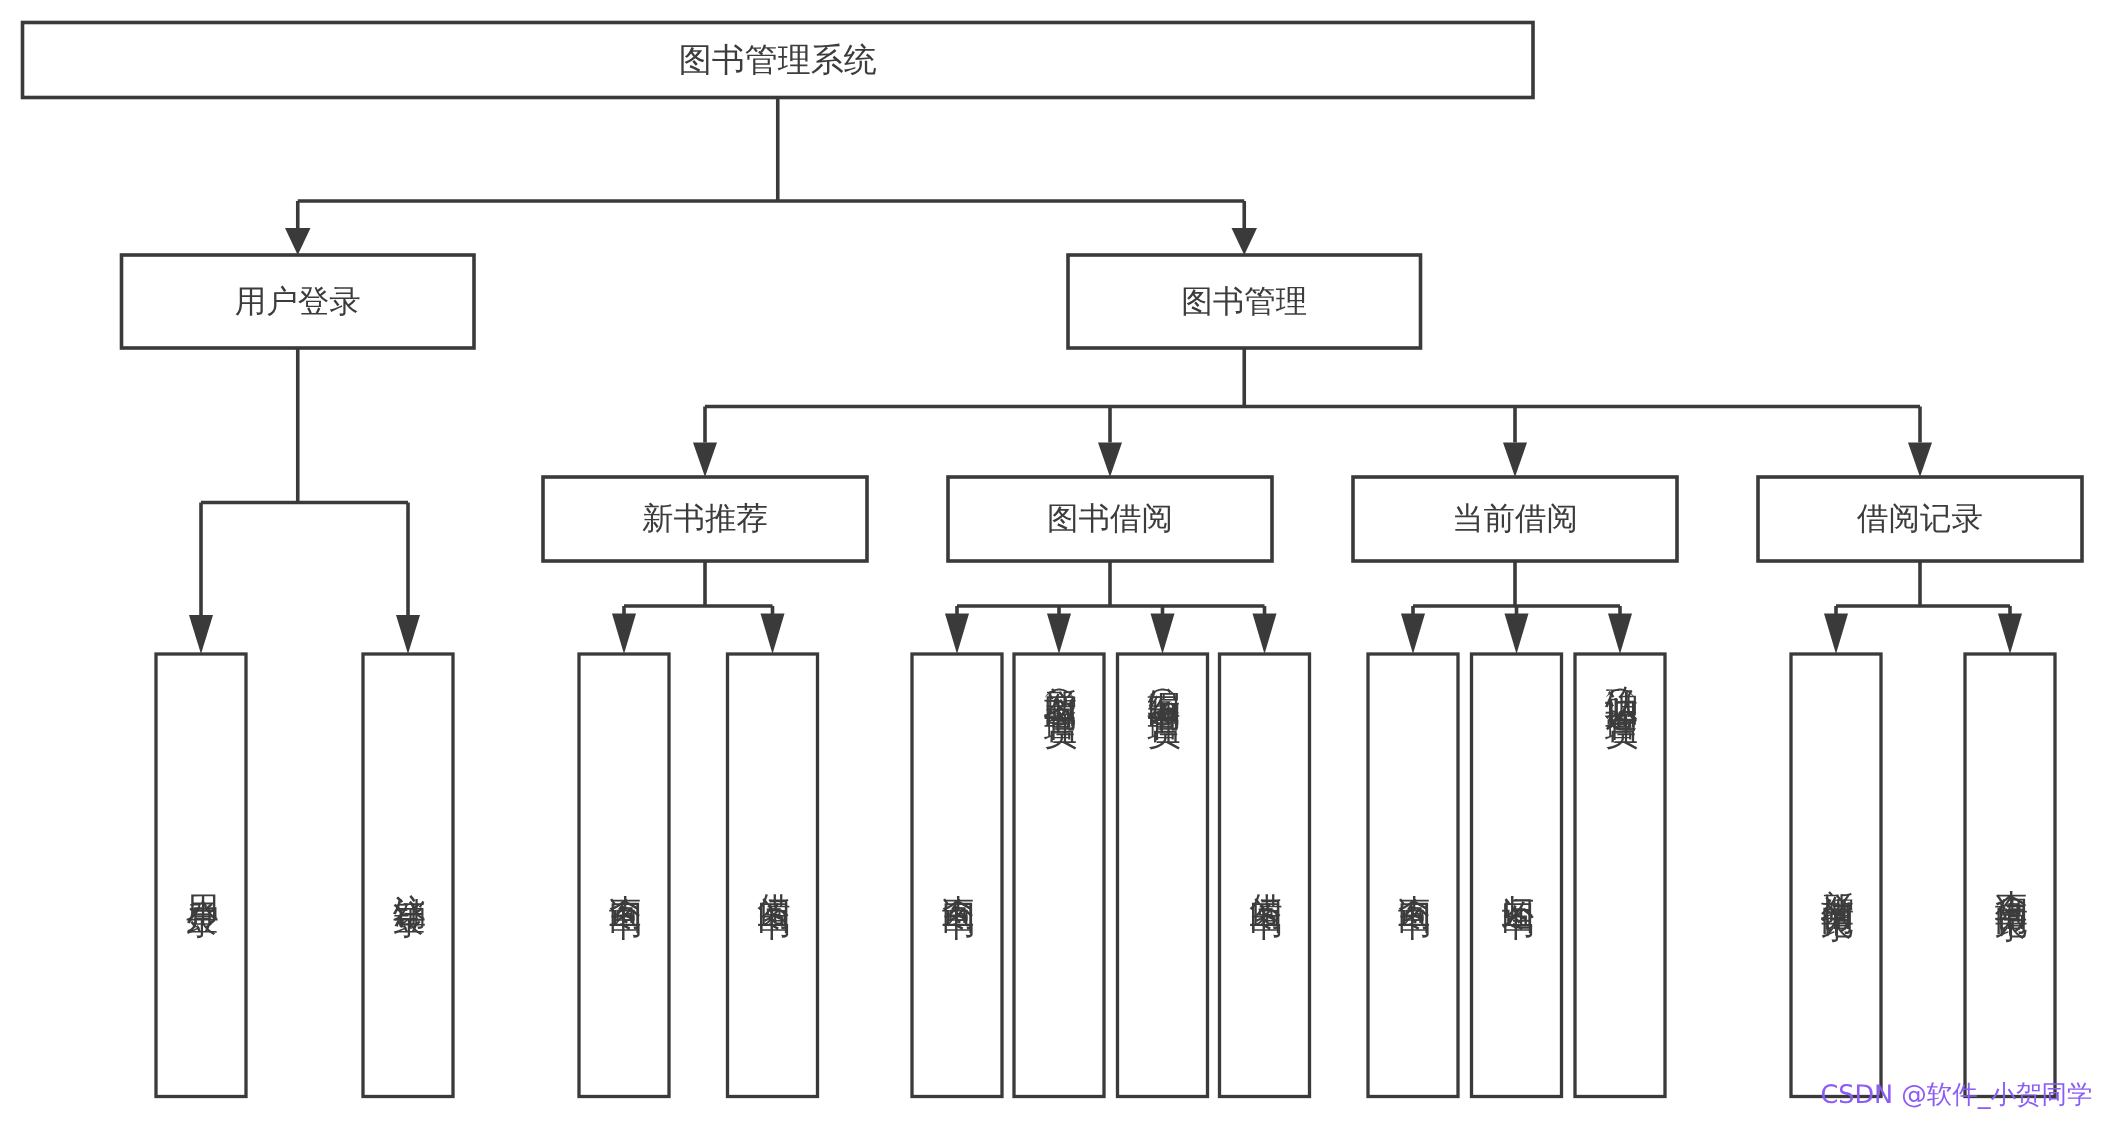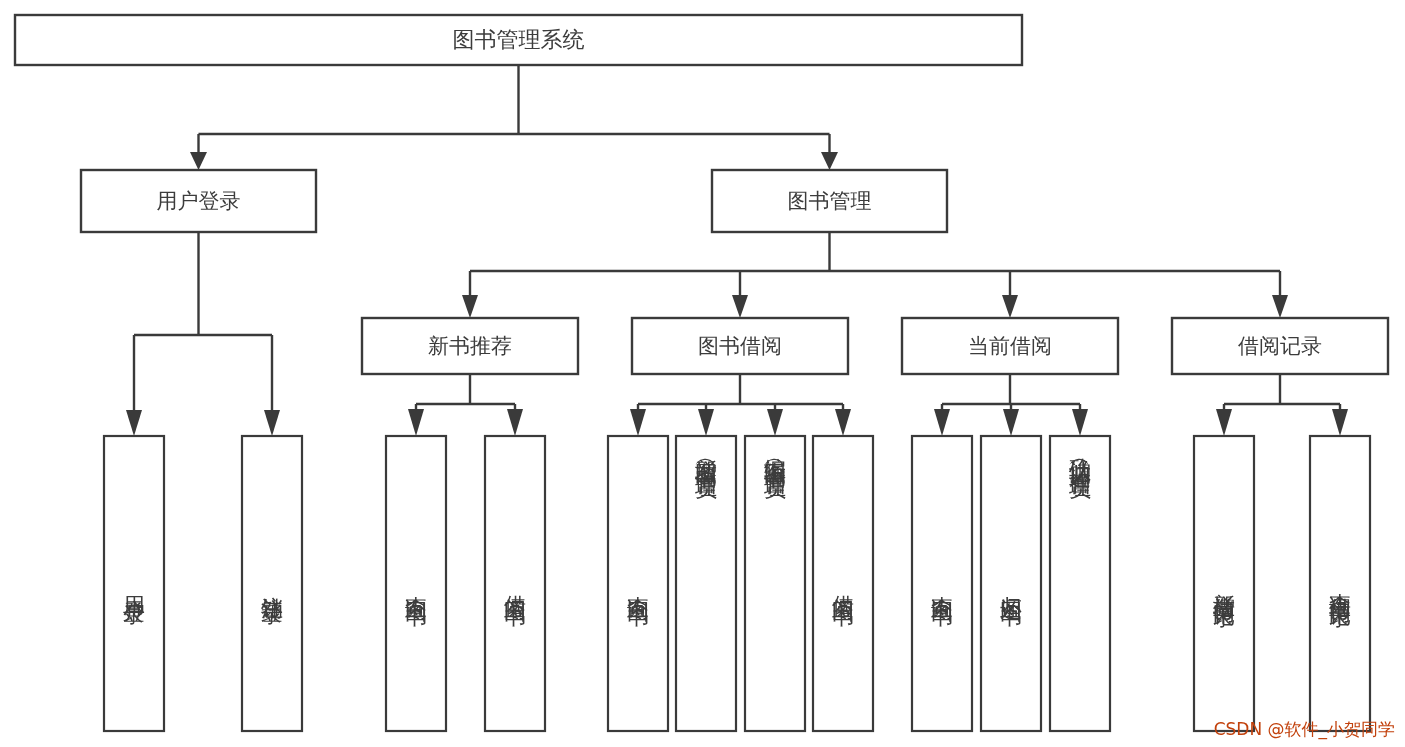--- a/index.html
+++ b/index.html
@@ -71,21 +71,21 @@
     color: #3c3c3c;
     letter-spacing: 3px;
     white-space: nowrap;
   }
   .watermark {
     position: absolute;
     right: 10px;
     bottom: 6px;
     font-family: "DejaVu Sans", "Liberation Sans", sans-serif;
     font-size: 17px;
-    color: #c2410c;
+    color: #8b5cf6;
     white-space: nowrap;
     user-select: none;
   }
 </style>
 </head>
 <body>
 
 <div id="diagram-root">
 
   <svg id="tree-svg" viewBox="0 0 1405 747">

